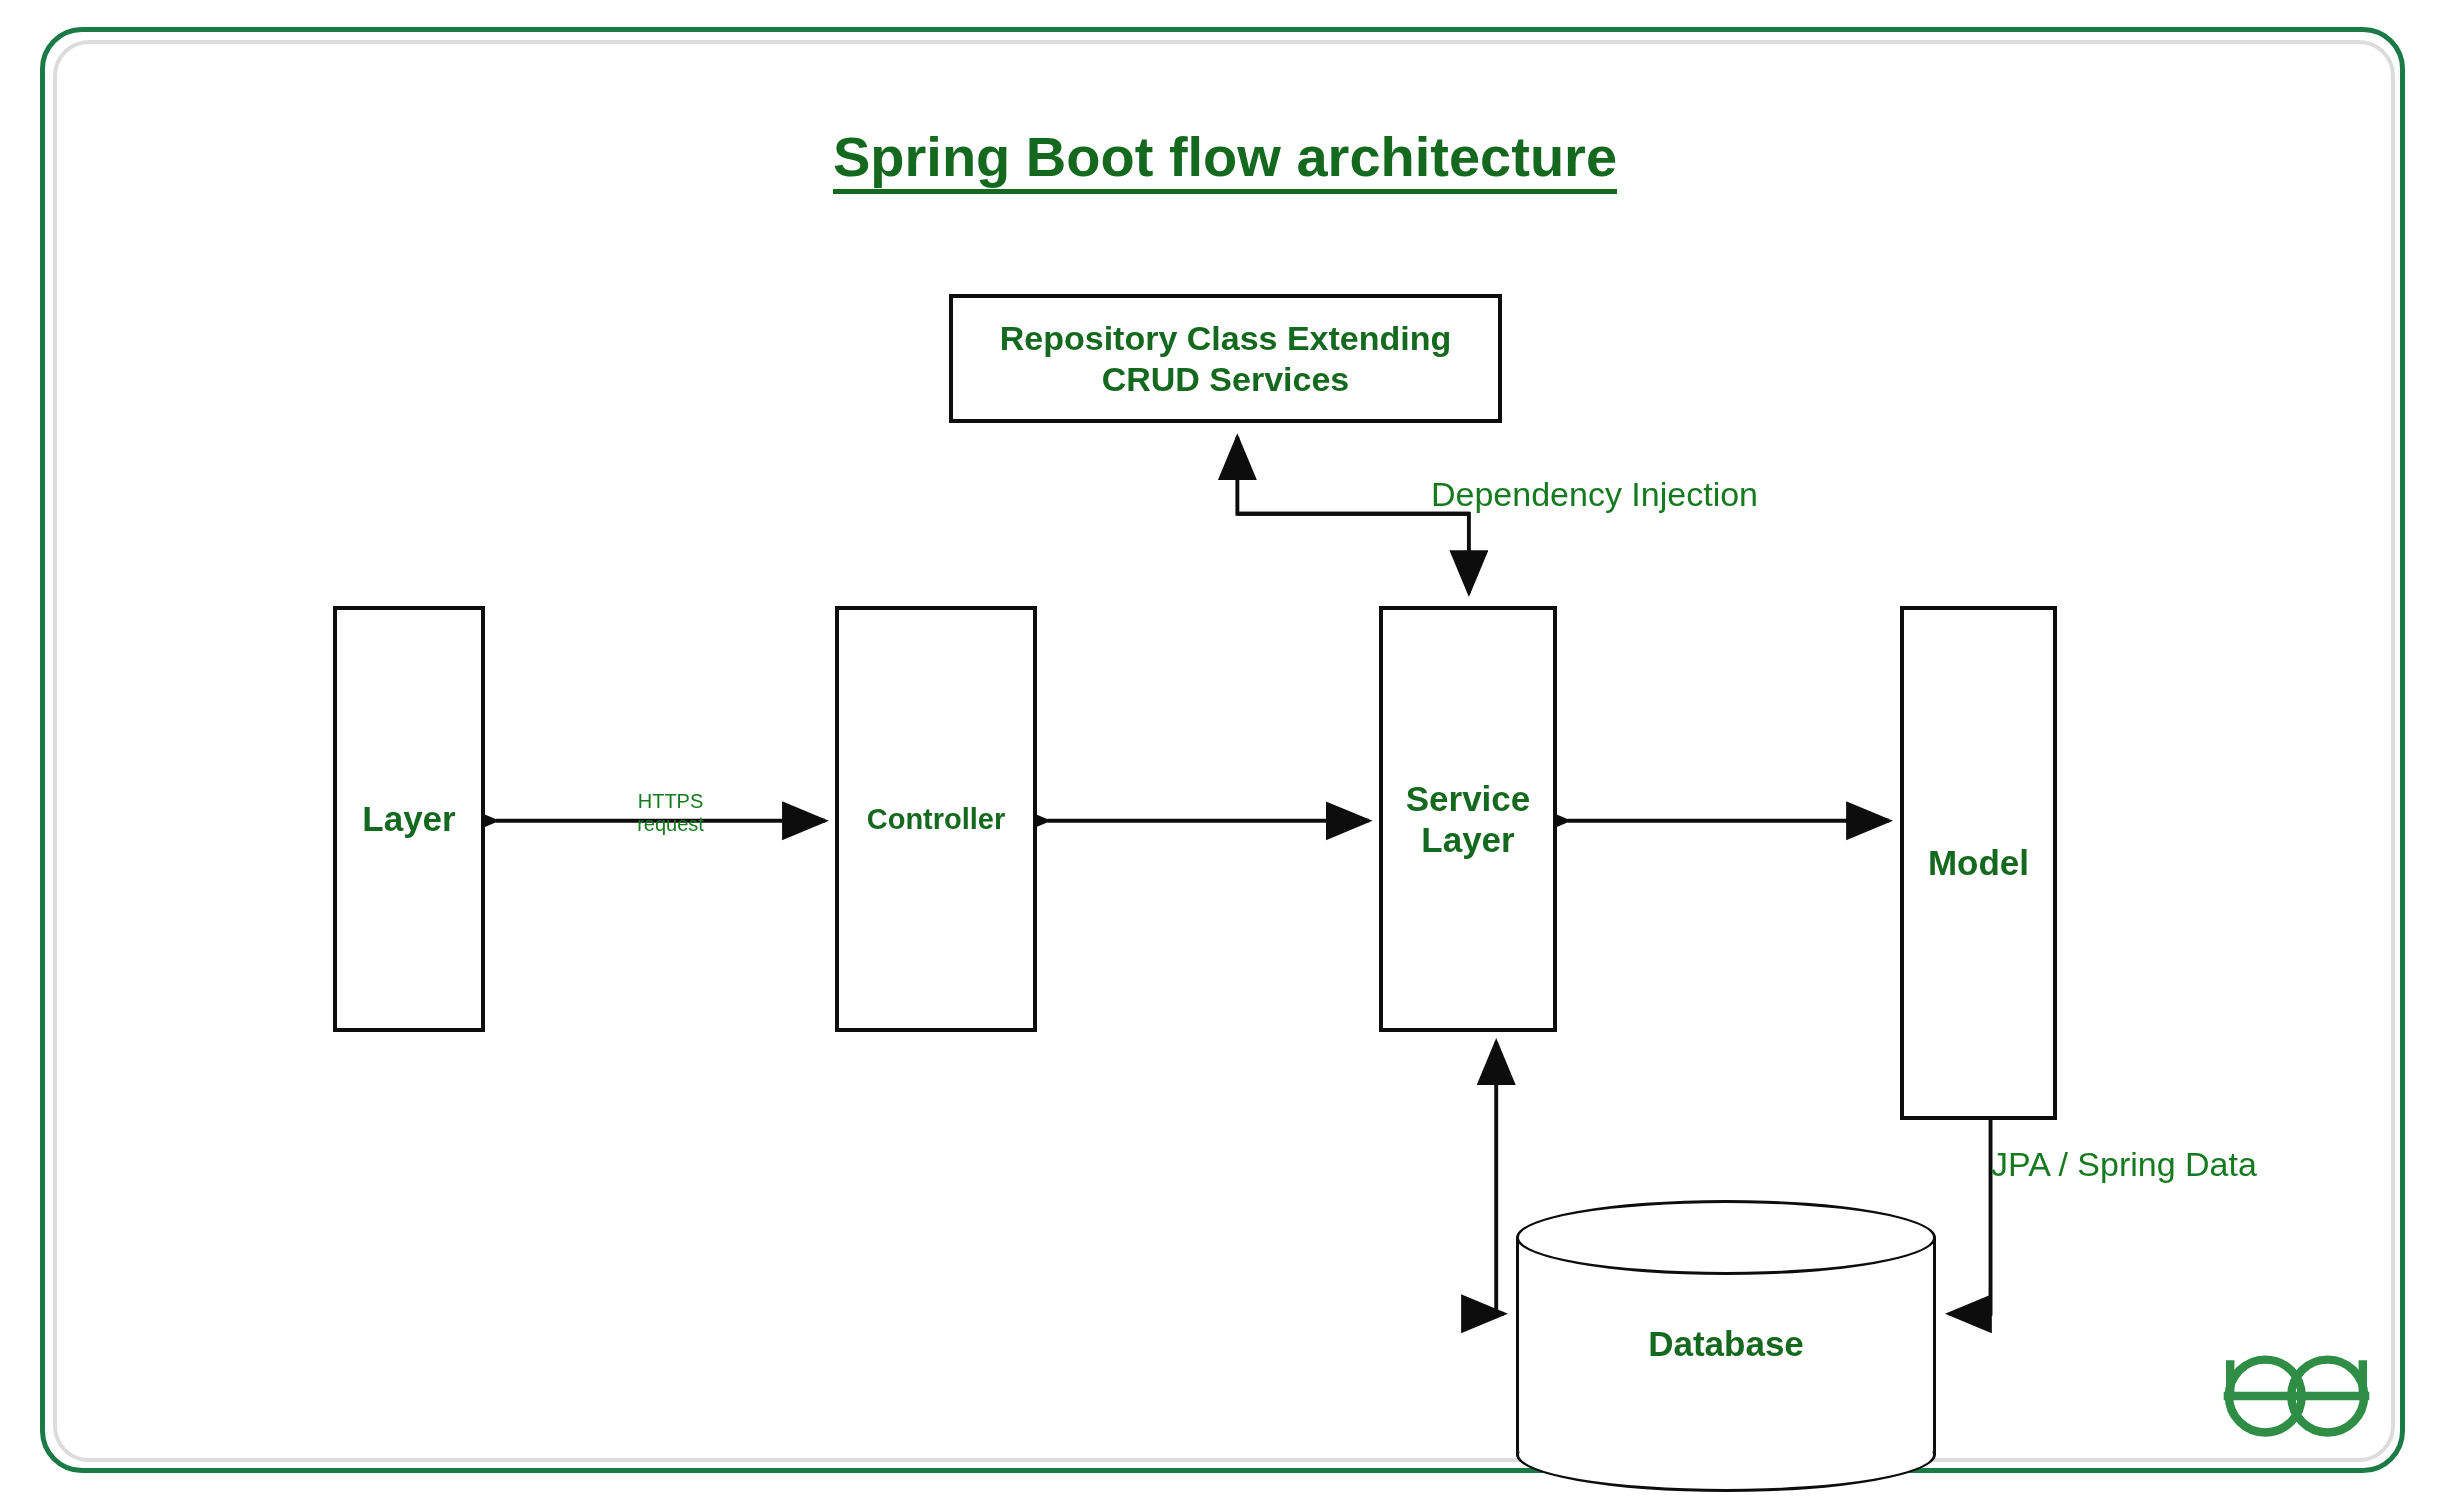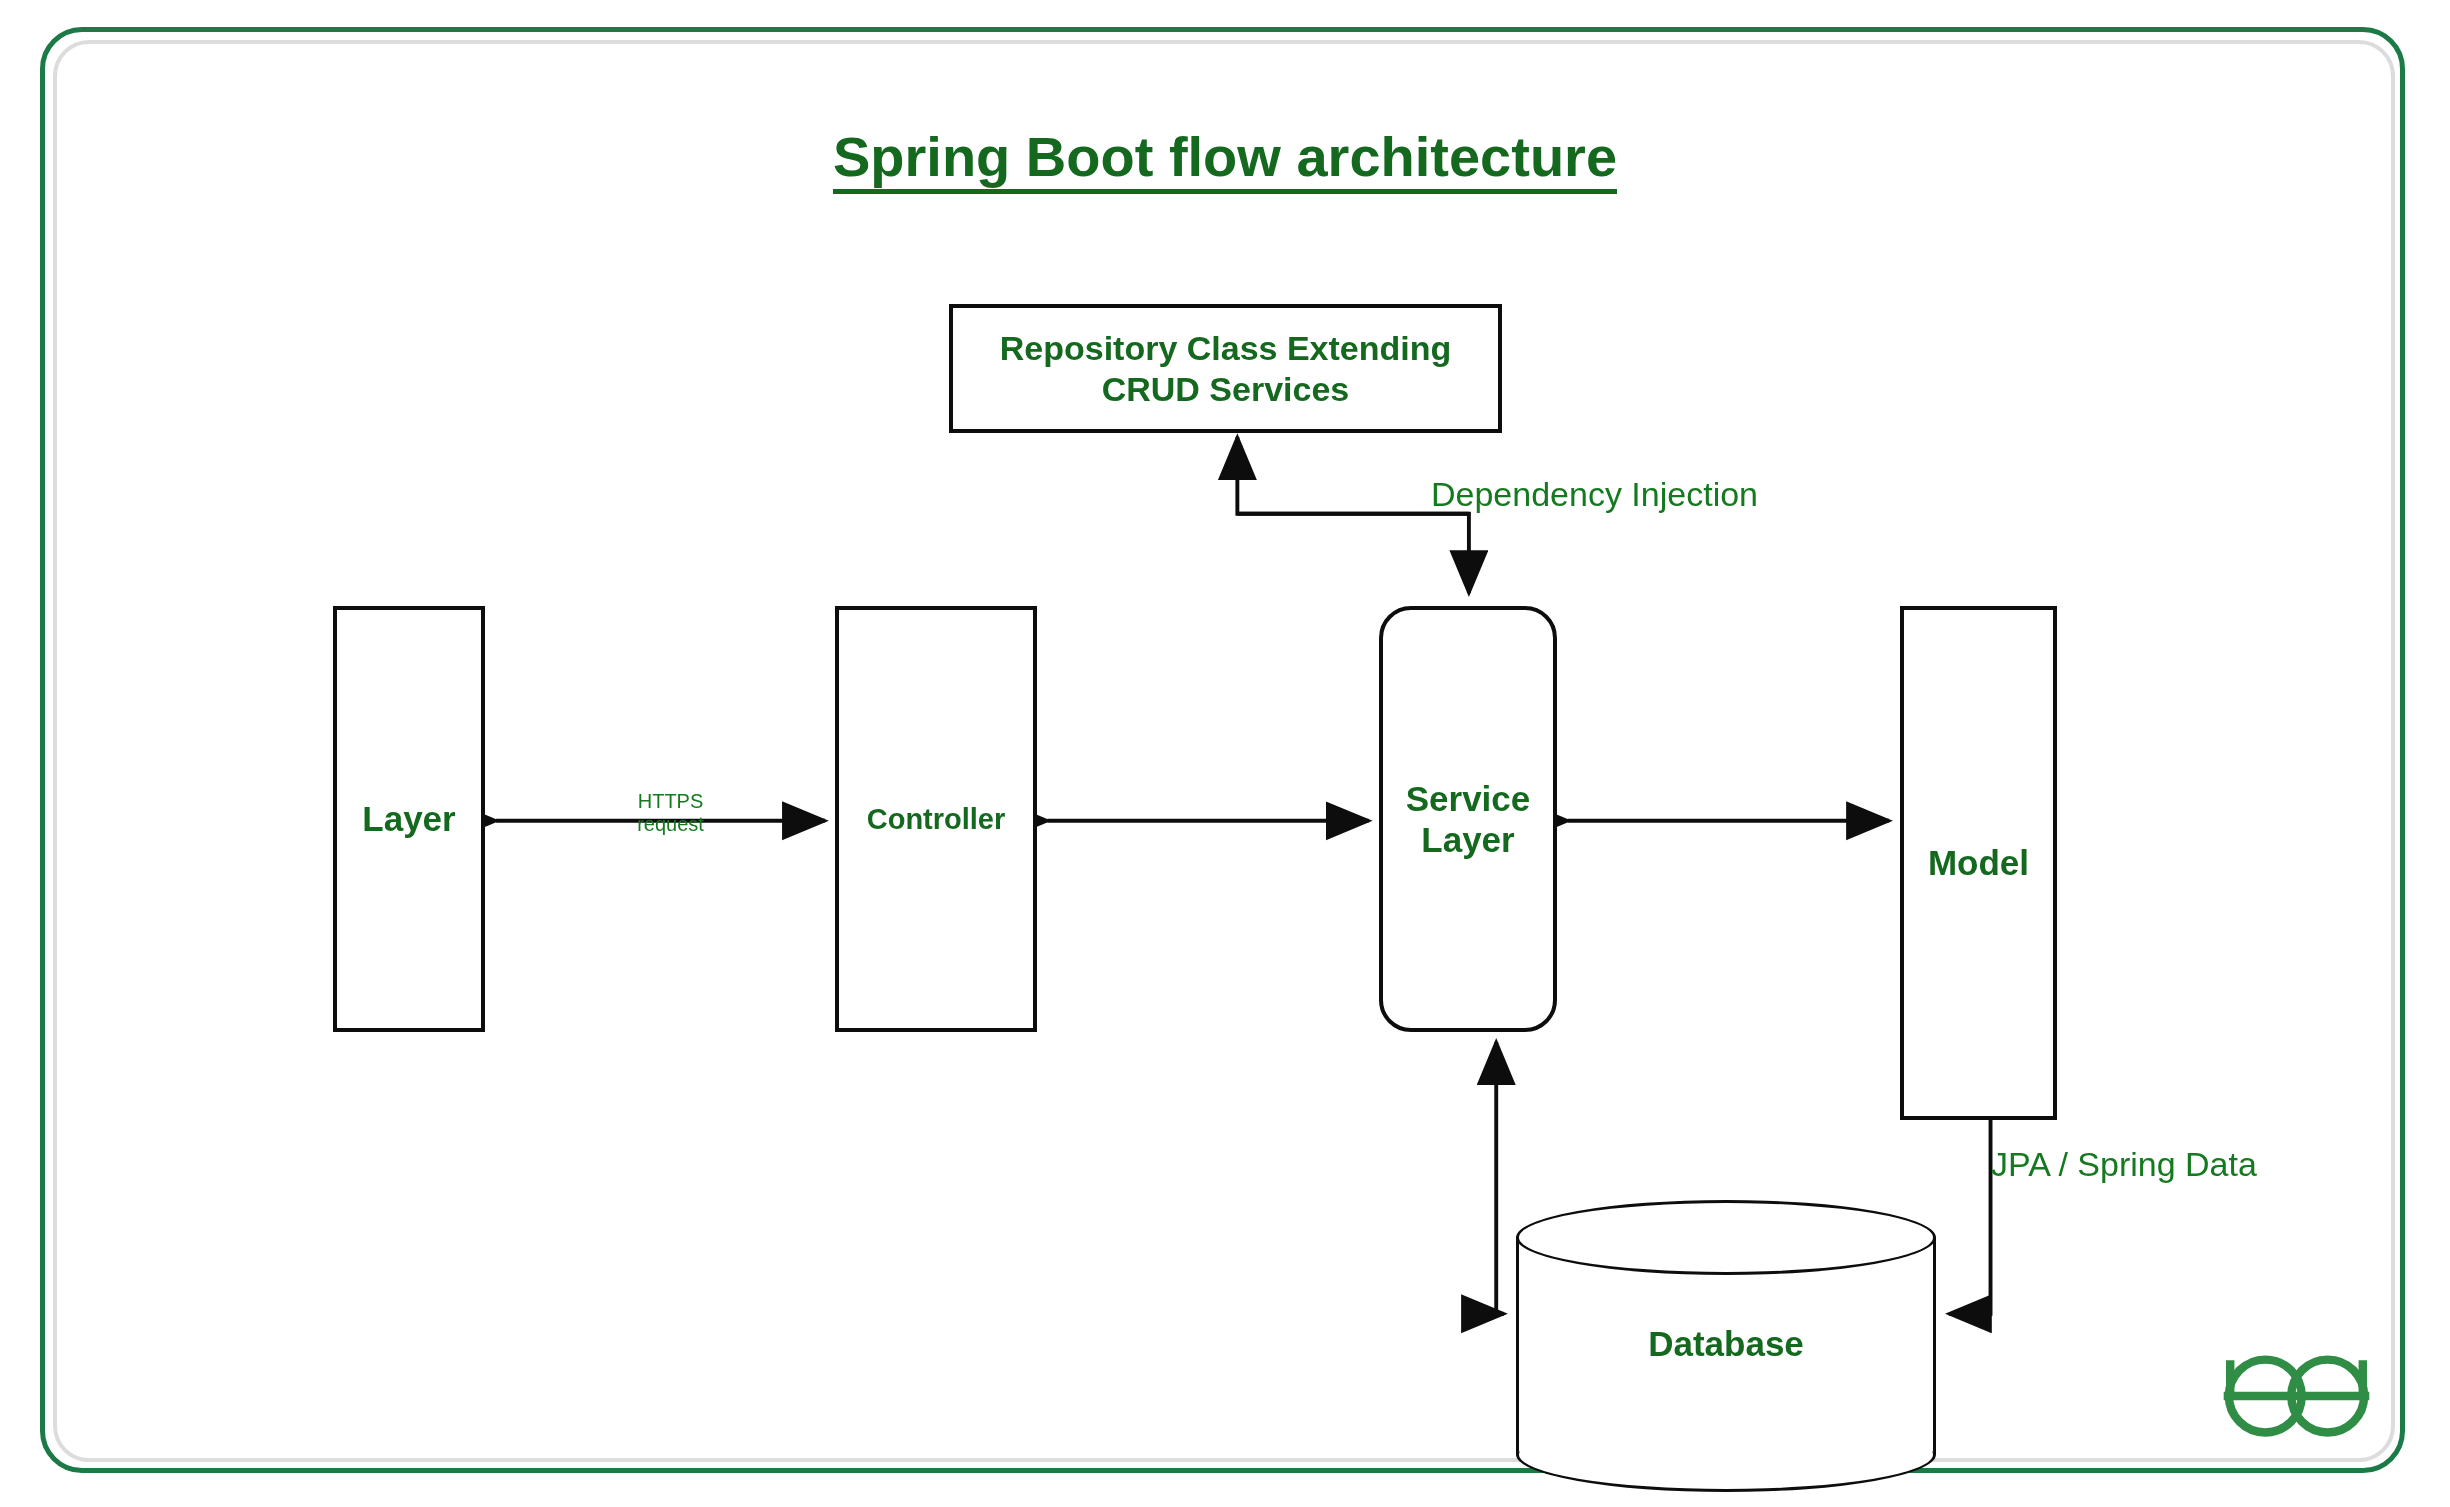--- a/index.html
+++ b/index.html
@@ -18,24 +18,24 @@
   .title{position:absolute;left:0;top:124px;width:2450px;text-align:center;
       font-size:56px;font-weight:bold;color:#14691f;letter-spacing:0px;}
   .title span{border-bottom:5.9px solid #14691f;padding-bottom:2.6px;
       display:inline-block;line-height:1.05;}
 
   
   .box{position:absolute;box-sizing:border-box;border:4.6px solid #0d0d0d;
       background:#ffffff;display:flex;align-items:center;justify-content:center;
       text-align:center;color:#14691f;font-weight:bold;line-height:1.18;}
 
-  #box-repository{left:949px;top:304px;width:553px;height:129px;font-size:34px;justify-content:center;}
+  #box-repository{left:949px;top:294px;width:553px;height:129px;font-size:34px;justify-content:center;}
   #box-client{left:333px;top:606px;width:152px;height:426px;font-size:35px;}
   #box-controller{left:835px;top:606px;width:202px;height:426px;font-size:29px;}
-  #box-service{left:1379px;top:606px;width:178px;height:426px;font-size:35px;border-radius:32px;}
+  #box-service{left:1379px;top:606px;width:178px;height:426px;font-size:35px;}
   #box-model{left:1900px;top:606px;width:157px;height:514px;font-size:35px;}
 
   
   #db-wrap{position:absolute;left:1516px;top:1200px;width:420px;height:293px;}
   #db-body{position:absolute;left:0;top:38px;width:420px;height:217px;
       box-sizing:border-box;border-left:3.9px solid #0d0d0d;border-right:3.9px solid #0d0d0d;
       background:#ffffff;}
   #db-top{position:absolute;left:0;top:0px;width:420px;height:75px;
       box-sizing:border-box;border:3.9px solid #0d0d0d;border-radius:50%;
       background:#ffffff;}

